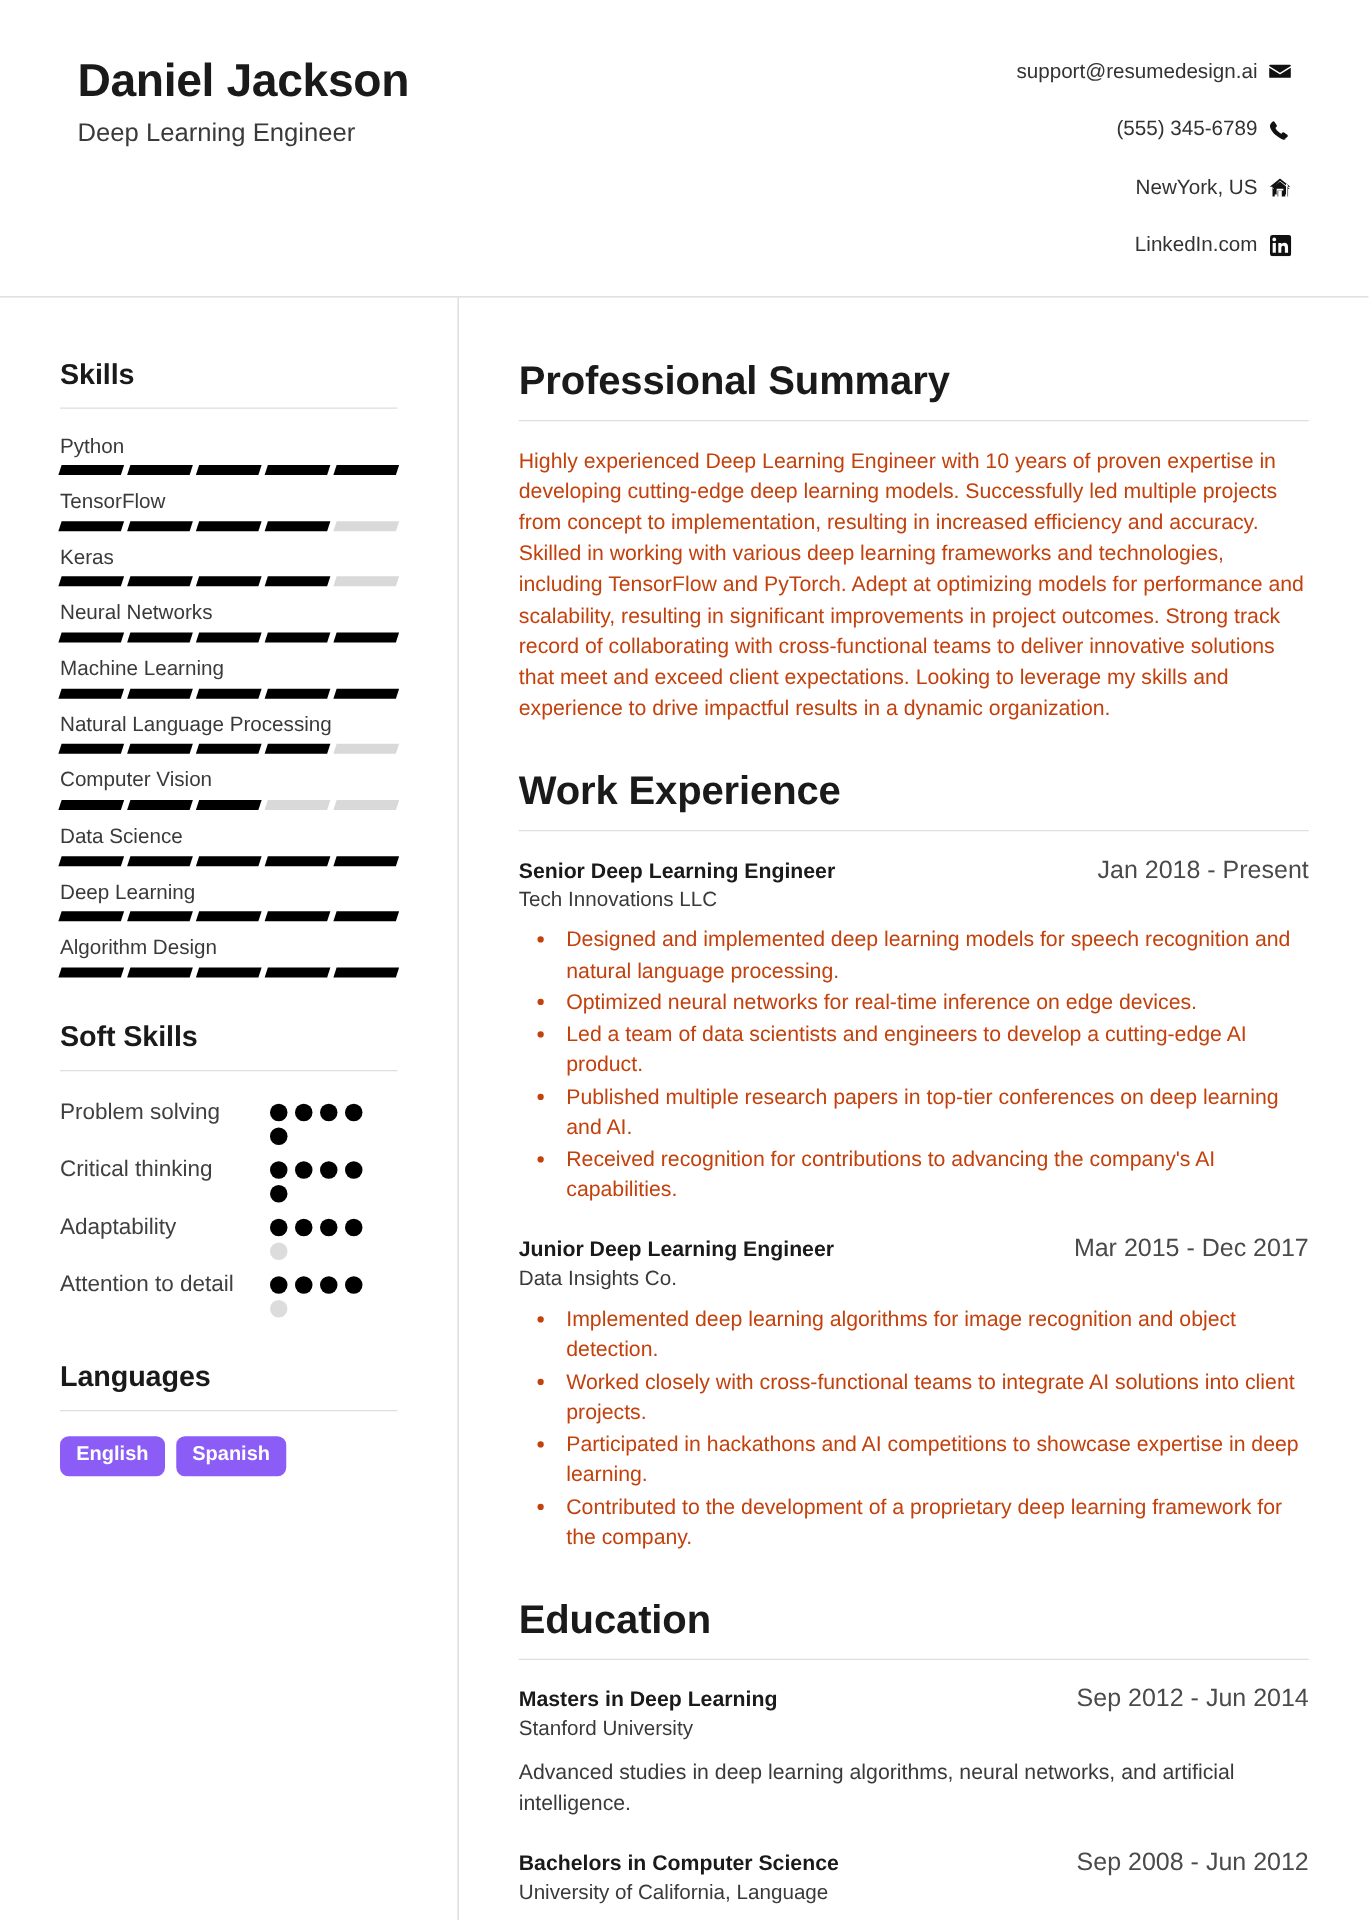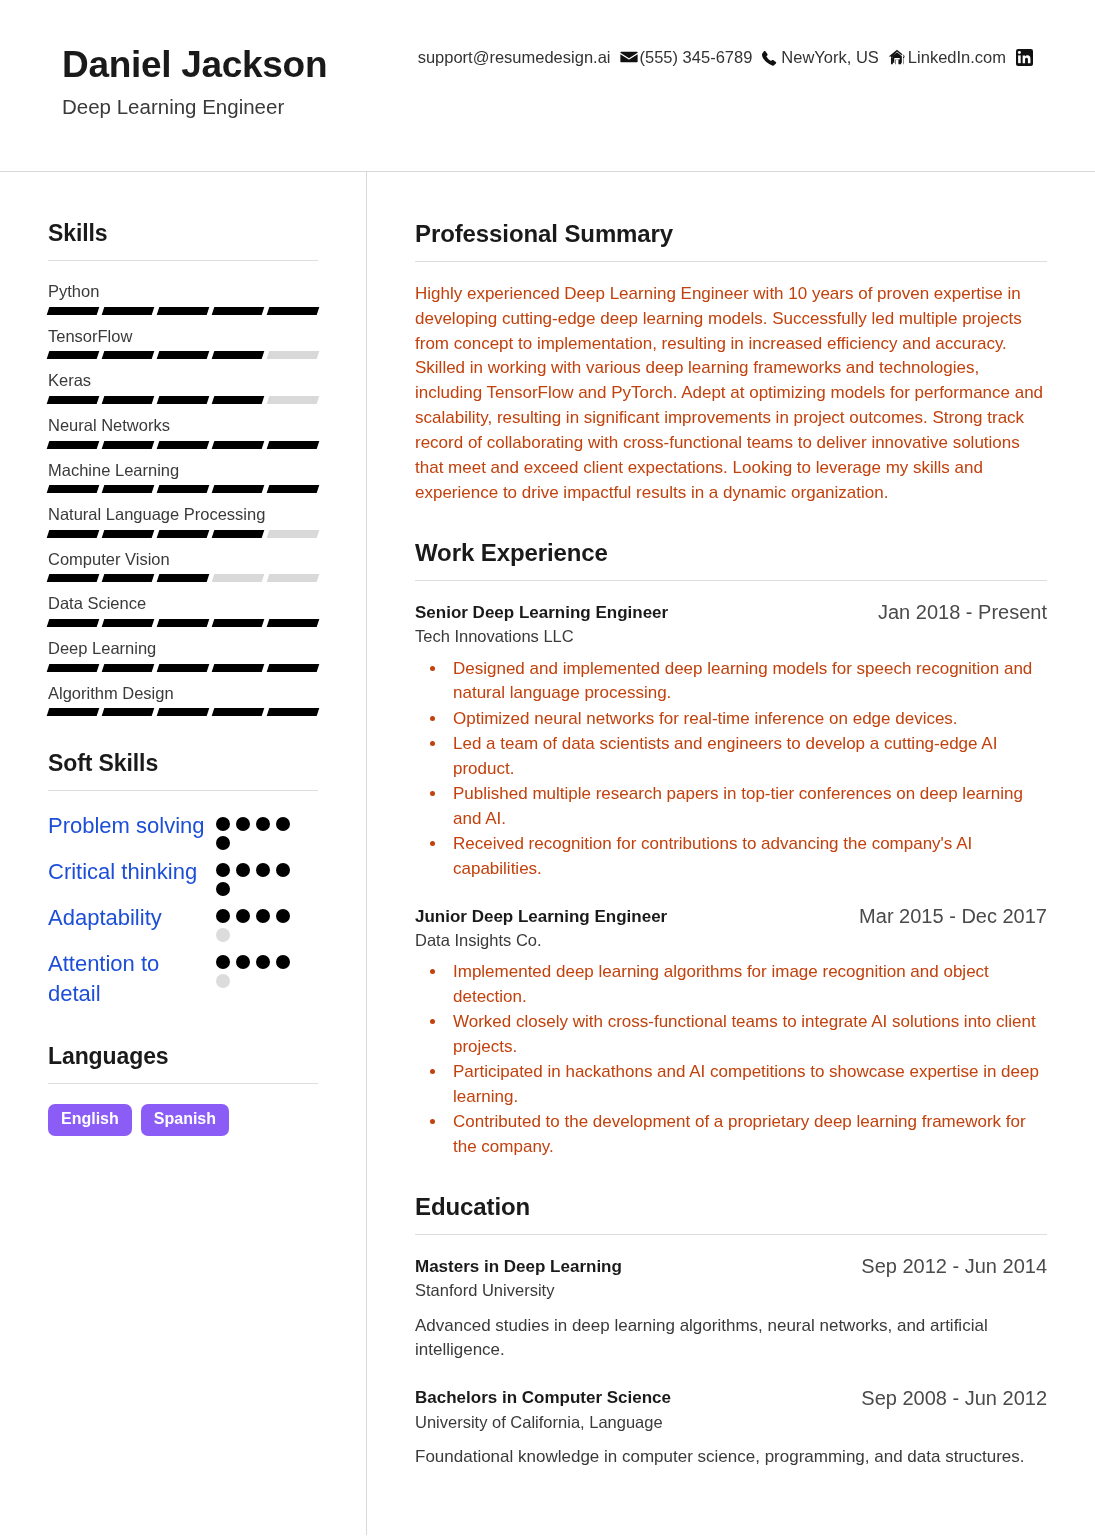--- a/index.html
+++ b/index.html
@@ -31,23 +31,23 @@
     line-height: 1.12;
   }
   .title {
     font-size: 20.5px;
     color: #3a3a3a;
     margin-top: 10px;
     font-weight: 400;
   }
   .hdr-right {
     display: flex;
-    flex-direction: row;
+    flex-direction: column;
     align-items: flex-end;
-    gap: 2px;
+    gap: 18px;
     padding-top: 5px;
   }
   .contact-row {
     display: flex;
     align-items: center;
     justify-content: flex-end;
     gap: 9px;
     font-size: 16.5px;
     color: #333;
     line-height: 1.72;
@@ -84,21 +84,21 @@
     font-size: 23px;
     font-weight: bold;
     color: #1a1a1a;
     letter-spacing: -0.1px;
   }
   .sec-rule {
     border-bottom: 1px solid #dedede;
     margin-top: 13px;
     margin-bottom: 20px;
   }
-  .sec-head.main-head { font-size: 24px; }
+  .sec-head.main-head { font-size: 32px; }
   .section { margin-bottom: 34px; }
   .section:last-child { margin-bottom: 0; }
 
   
   .skill { margin-bottom: 11px; }
   .skill-name {
     font-size: 16.5px;
     color: #3a3a3a;
     margin-bottom: 5px;
     line-height: 1.25;
@@ -118,22 +118,22 @@
 
   
   .soft-row {
     display: flex;
     align-items: flex-start;
     justify-content: flex-start;
     margin-bottom: 7px;
     min-height: 22px;
   }
   .soft-name {
-    font-size: 22px;
-    color: #1d4ed8;
+    font-size: 18px;
+    color: #404040;
     width: 168px;
     flex: 0 0 168px;
     line-height: 1.36;
   }
   .dots {
     display: flex;
     flex-wrap: wrap;
     width: 82px;
     gap: 5px 6px;
     padding-top: 6px;

